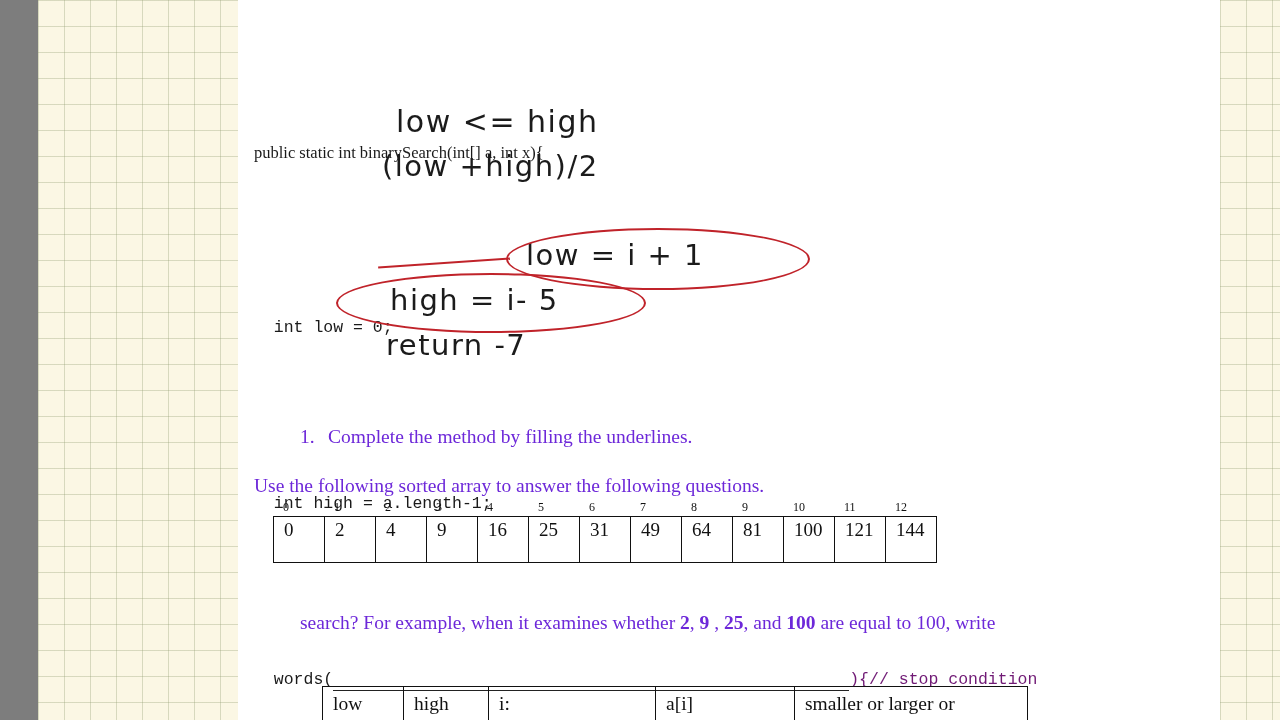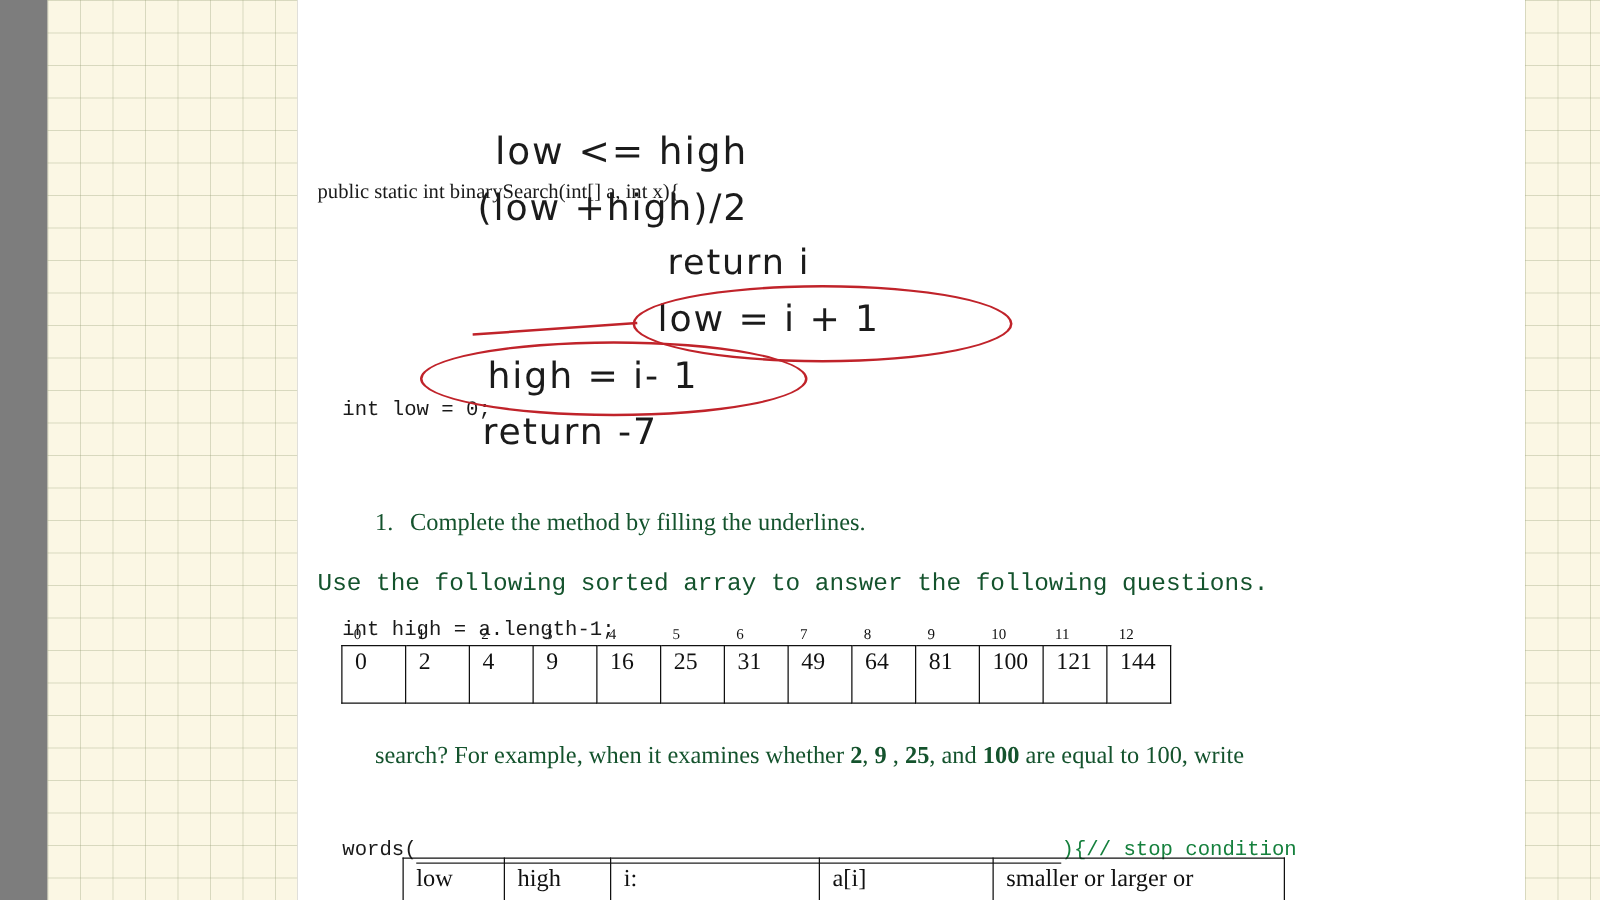--- a/index.html
+++ b/index.html
@@ -56,21 +56,21 @@
     white-space: pre;
   }
   .code-line { position: relative; height: 44px; }
   .code-line.first { height: 42px; line-height: 42px; font-family: Liberation Serif, serif; }
   .blank-line {
     display: inline-block;
     border-bottom: 1.6px solid #222;
     vertical-align: middle;
     height: 22px;
   }
-  .cmt { color: #15803d; margin-top: 40px; }
+  .cmt { color: #701a75; margin-top: 40px; }
 
   
   .hand {
     position: absolute;
     font-family: "DejaVu Sans", sans-serif;
     color: #1b1b1b;
     font-size: 27px;
     letter-spacing: 1.5px;
     white-space: nowrap;
     transform-origin: left bottom;
@@ -85,22 +85,23 @@
     position: absolute;
     height: 2.3px;
     background: #c0232a;
   }
 
   
   .body-text {
     position: absolute;
     font-family: "Liberation Serif", "DejaVu Serif", serif;
     font-size: 19.5px;
-    color: #14532d;
+    color: #6d28d9;
     line-height: 25px;
+    margin-top: 18px;
   }
   .q-num { display: inline-block; width: 28px; }
 
   
   #array-wrap { position: absolute; left: 273px; top: 502px; }
   #index-row {
     display: flex;
     font-family: "Liberation Serif", serif;
     font-size: 12px;
     color: #111;
@@ -178,34 +179,33 @@
 
       
 
       
 
       
     </div>
 
     <div class="hand" style="left:158px; top:104px; font-size:30px;">low &lt;= high</div>
     <div class="hand" style="left:144px; top:149px; font-size:29px;">(low +high)/2</div>
-    <div class="hand" style="left:296px; top:193px; font-size:28px;">return i</div>
     <div class="hand" style="left:288px; top:238px; font-size:29px;">low = i + 1</div>
-    <div class="hand" style="left:152px; top:283px; font-size:29px;">high = i- 1</div>
+    <div class="hand" style="left:152px; top:283px; font-size:29px;">high = i- 5</div>
     <div class="hand" style="left:148px; top:328px; font-size:29px;">return -7</div>
 
     <div class="ink-ellipse" style="left:268px; top:228px; width:300px; height:58px;"></div>
     <div class="ink-ellipse" style="left:98px; top:273px; width:306px; height:56px;"></div>
     <div class="ink-strike" style="left:140px; top:262px; width:132px; transform:rotate(-4deg);"></div>
 
     <div class="body-text" style="left:62px; top:406px; width:880px;">
       <span class="q-num">1.</span><span>Complete the method by filling the underlines.</span>
     </div>
 
-    <div class="body-text" style="left:16px; top:455px; width:900px;font-family:Liberation Mono, monospace;">Use the following sorted array to answer the following questions.</div>
+    <div class="body-text" style="left:16px; top:455px; width:900px;">Use the following sorted array to answer the following questions.</div>
 
     <div id="array-wrap" style="left:35px; top:500px;">
       <div id="index-row">
         <div class="ix">0</div>
         <div class="ix">1</div>
         <div class="ix">2</div>
         <div class="ix">3</div>
         <div class="ix">4</div>
         <div class="ix">5</div>
         <div class="ix">6</div>

